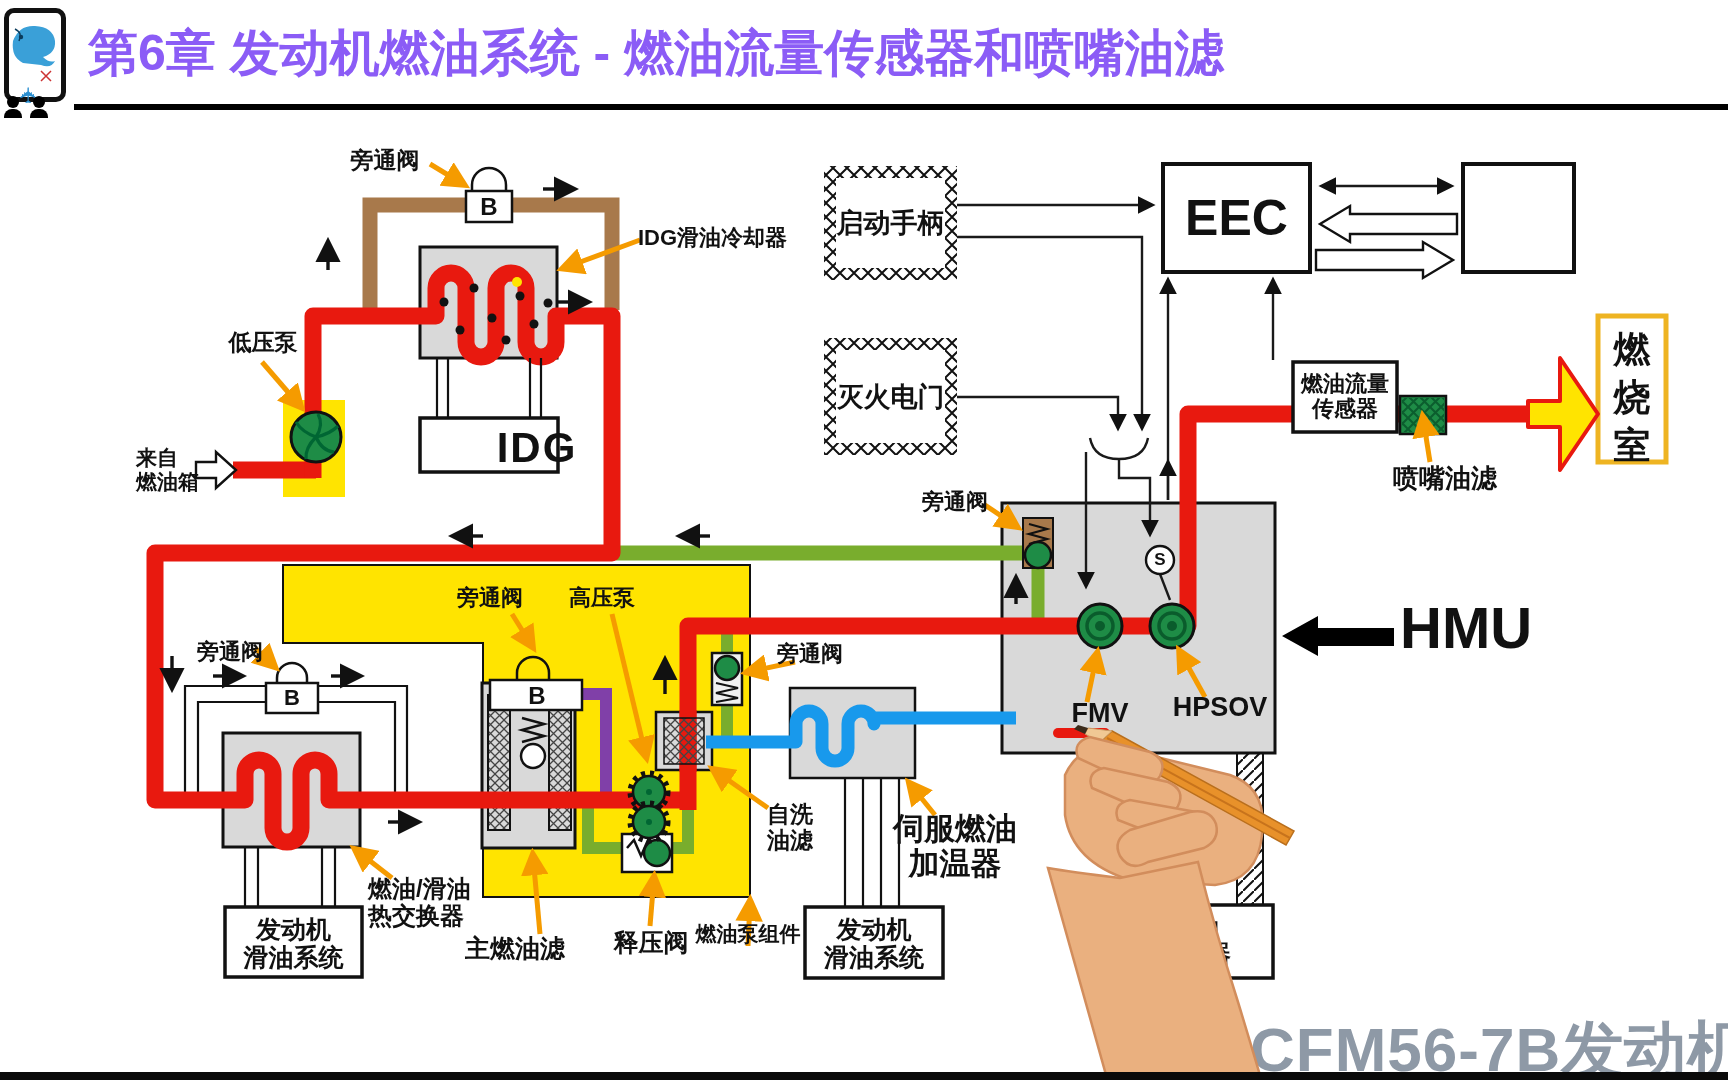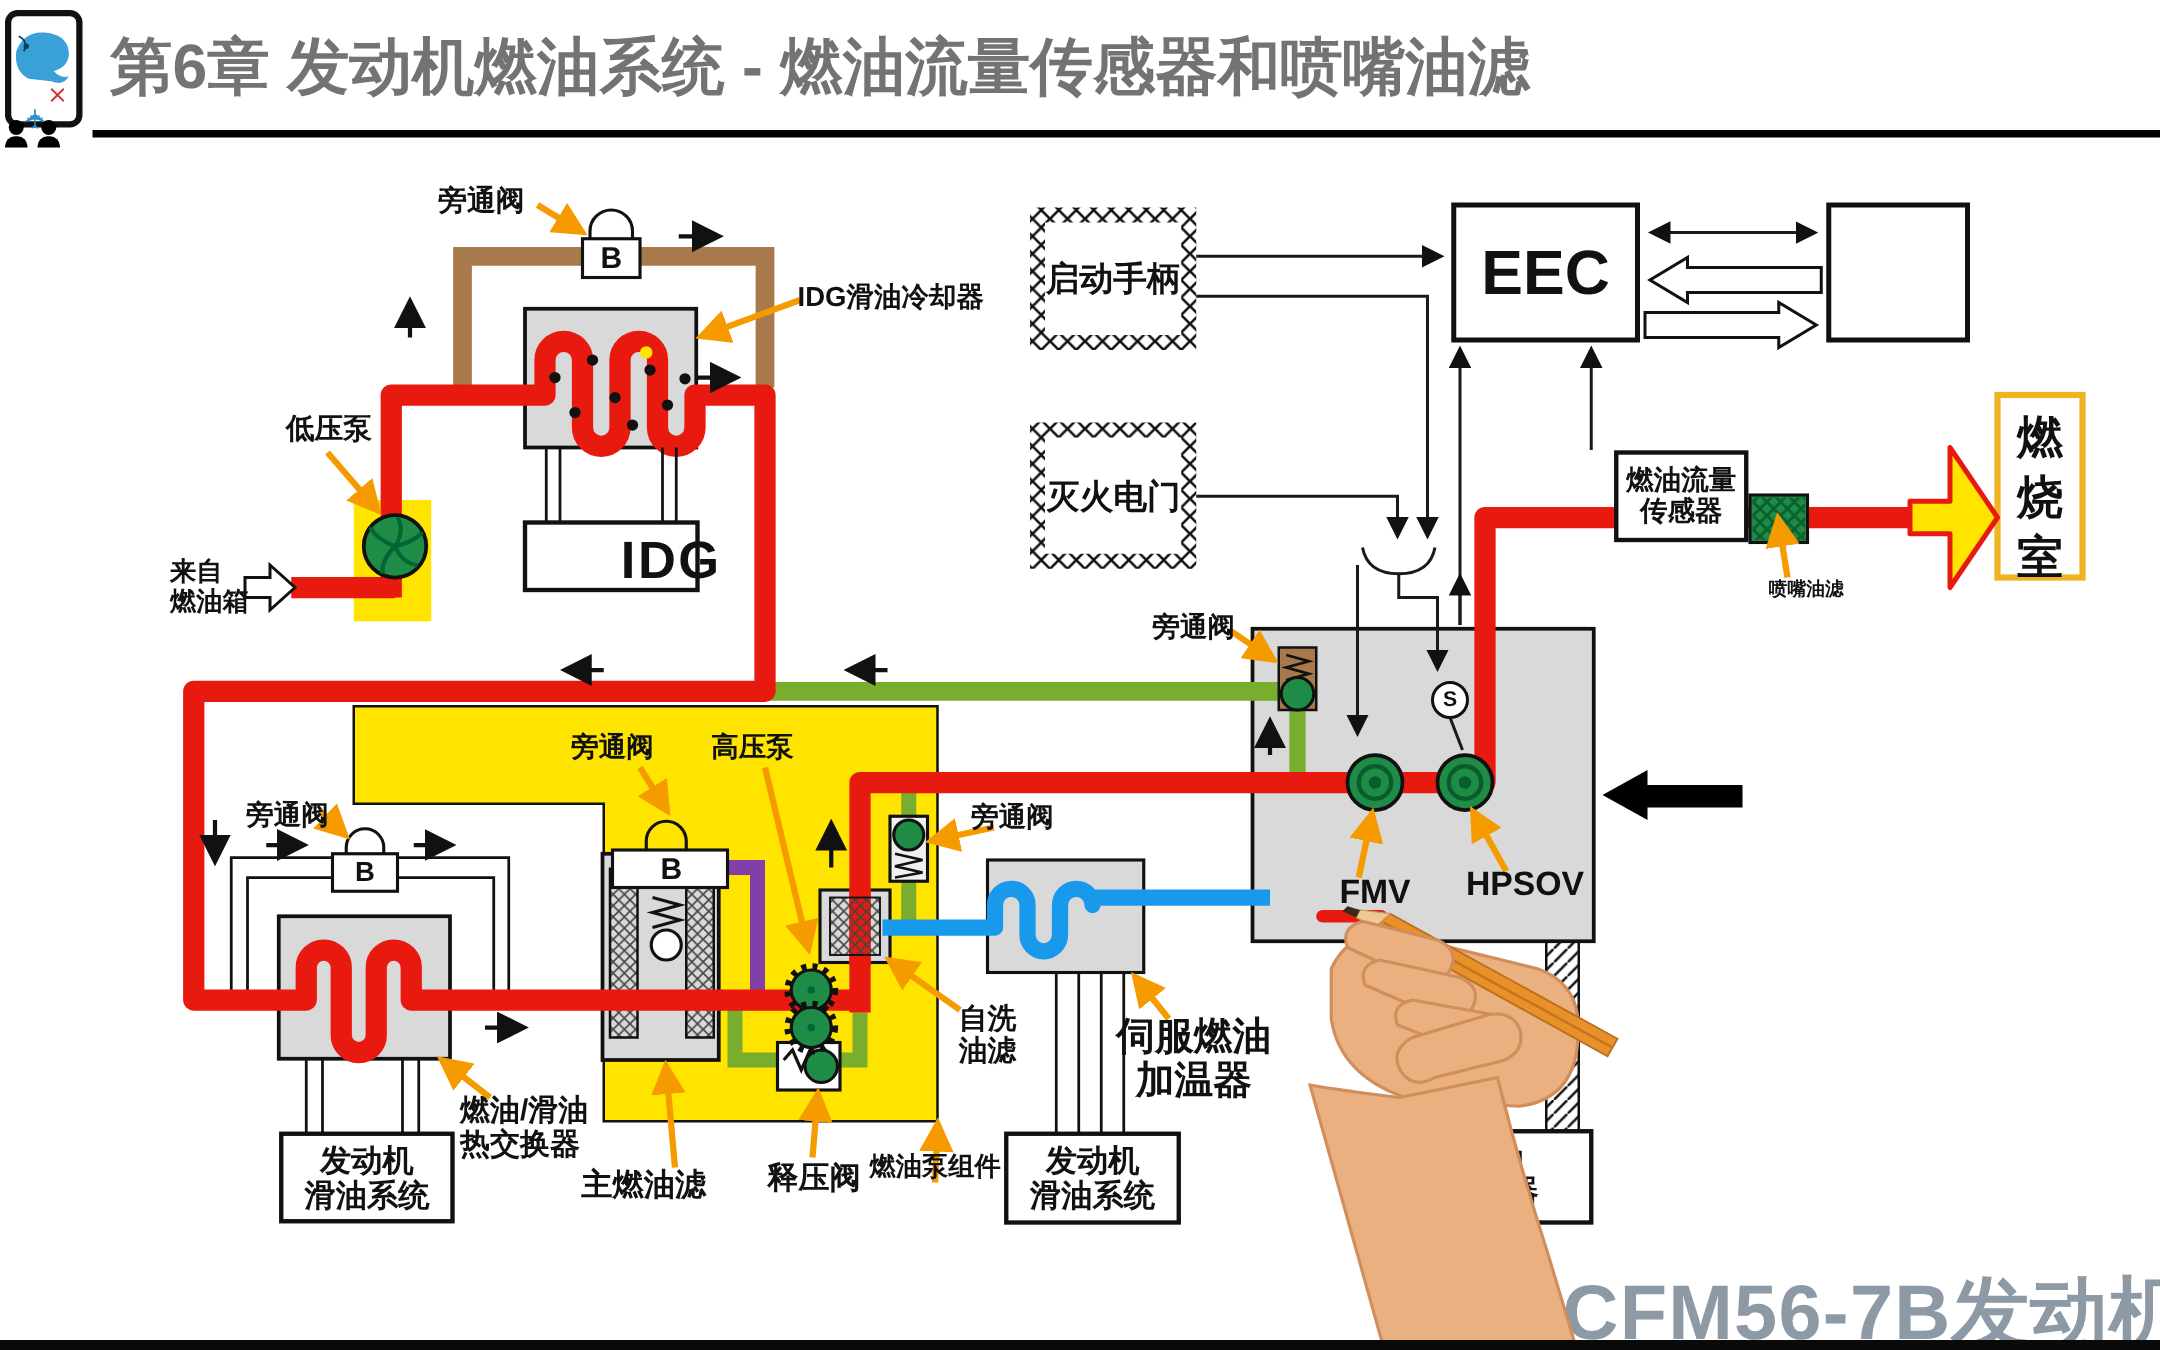--- a/index.html
+++ b/index.html
@@ -3,21 +3,21 @@
 <meta charset="utf-8">
 <style>
   html,body{margin:0;padding:0;background:#fff;width:1728px;height:1080px;overflow:hidden;
     font-family:"Liberation Sans","DejaVu Sans",sans-serif;}
   #stage{position:relative;width:1728px;height:1080px;background:#fff;}
   svg{position:absolute;left:0;top:0;}
   #pipes{z-index:1;}
   #hand{z-index:50;}
   .lbl{position:absolute;z-index:10;font-weight:bold;color:#111;text-align:center;line-height:1.12;white-space:nowrap;}
   .lt{text-align:left;}
-  #title{position:absolute;left:88px;top:20px;font-size:50px;font-weight:bold;color:#737373;z-index:10;}
+  #title{position:absolute;left:88px;top:20px;font-size:50px;font-weight:bold;color:#8b5cf6;z-index:10;}
   #rule{position:absolute;left:74px;top:104px;width:1654px;height:6px;background:#000;z-index:10;}
   #logo{position:absolute;left:4px;top:8px;width:52px;height:84px;border:5px solid #111;border-radius:10px;background:#fff;z-index:10;}
   #plane{position:absolute;left:20px;top:82px;color:#2b8fd0;font-size:22px;z-index:11;transform:rotate(-90deg);}
   .person{position:absolute;width:18px;height:20px;z-index:11;}
   .person .head{width:12px;height:12px;border-radius:50%;background:#000;margin:0 auto;}
   .person .body{width:18px;height:9px;border-radius:8px 8px 0 0;background:#000;margin-top:1px;}
   #watermark{position:absolute;left:1250px;top:1008px;font-size:62px;font-weight:bold;color:#8e99a6;letter-spacing:1px;z-index:40;white-space:nowrap;}
   #bottombar{position:absolute;left:0;top:1072px;width:1728px;height:8px;background:#0a0a0a;z-index:60;}
   .vtxt{display:block;}
 </style>
@@ -283,31 +283,32 @@
   </div>
   <div class="lbl" style="left:420px;top:424px;width:138px;font-size:42px;letter-spacing:2px;margin-left:48px;">IDG</div>
 
   <div class="lbl" style="left:836px;top:208px;width:109px;font-size:27px;">启动手柄</div>
   <div class="lbl" style="left:836px;top:382px;width:109px;font-size:27px;">灭火电门</div>
   <div class="lbl" style="left:1163px;top:190px;width:147px;font-size:50px;">EEC</div>
   <div class="lbl" style="left:1293px;top:372px;width:104px;font-size:22px;">
     <span class="vtxt">燃油流量</span>
     <span class="vtxt">传感器</span>
   </div>
-  <div class="lbl" style="left:1390px;top:464px;width:110px;font-size:15px;">喷嘴油滤</div>
+  <div class="lbl" style="left:1390px;top:464px;width:110px;font-size:26px;">喷嘴油滤</div>
   <div class="lbl" style="left:1598px;top:326px;width:68px;font-size:37px;line-height:1.3;">
     <span class="vtxt">燃</span>
     <span class="vtxt">烧</span>
     <span class="vtxt">室</span>
   </div>
 
   <div class="lbl" style="left:905px;top:490px;width:100px;font-size:22px;">旁通阀</div>
   <div class="lbl" style="left:1146px;top:550px;width:28px;font-size:17px;">S</div>
   <div class="lbl" style="left:1050px;top:698px;width:100px;font-size:27px;">FMV</div>
   <div class="lbl" style="left:1155px;top:692px;width:130px;font-size:27px;">HPSOV</div>
+  <div class="lbl lt" style="left:1400px;top:596px;font-size:58px;">HMU</div>
 
   <div class="lbl" style="left:440px;top:586px;width:100px;font-size:22px;">旁通阀</div>
   <div class="lbl" style="left:552px;top:586px;width:100px;font-size:22px;">高压泵</div>
   <div class="lbl" style="left:502px;top:683px;width:70px;font-size:24px;">B</div>
   <div class="lbl" style="left:262px;top:686px;width:60px;font-size:22px;">B</div>
   <div class="lbl" style="left:180px;top:640px;width:100px;font-size:22px;">旁通阀</div>
   <div class="lbl" style="left:760px;top:642px;width:100px;font-size:22px;">旁通阀</div>
 
   <div class="lbl" style="left:740px;top:802px;width:100px;font-size:23px;">
     <span class="vtxt">自洗</span>

